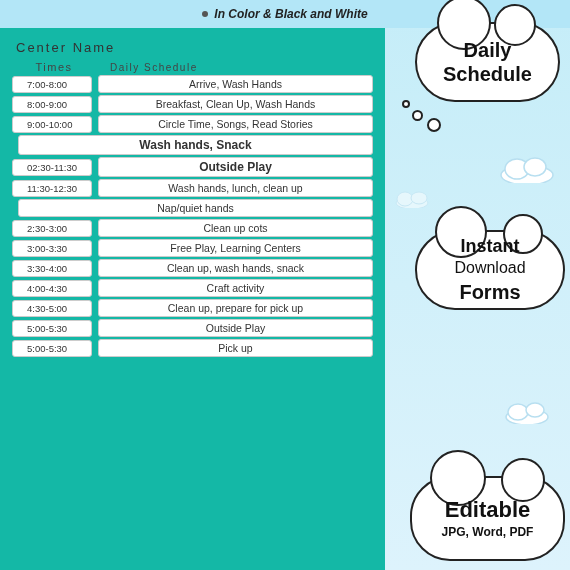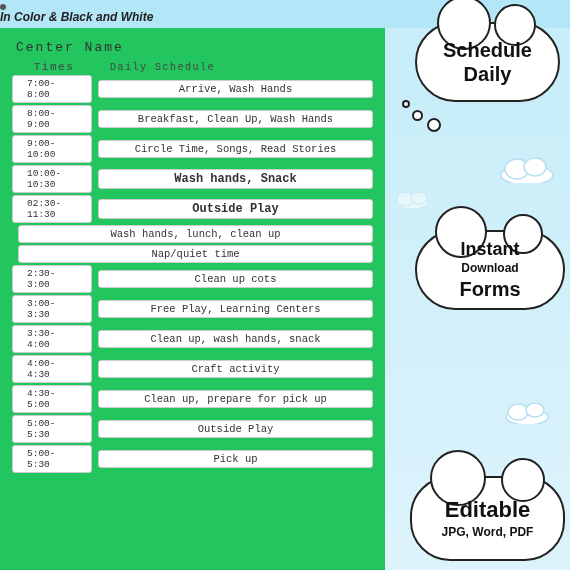--- a/index.html
+++ b/index.html
@@ -21,38 +21,36 @@
       background: linear-gradient(to bottom, #c5edf8 0%, #ddf3fc 100%);
       z-index: 0;
     }
 
     
     .left-panel {
       position: absolute;
       top: 0; left: 0;
       width: 385px;
       height: 570px;
-      background: #22c55e;
+      background: #14b8a6;
       z-index: 1;
       padding: 10px 12px;
-      font-family: Liberation Mono, monospace;
     }
 
     
     .top-banner {
       position: absolute;
       top: 0; left: 0;
       width: 570px;
       height: 28px;
       background: #b3e6f7;
       display: flex;
-      align-items: flex-start;
+      align-items: center;
       justify-content: center;
       z-index: 5;
-      flex-direction: column;
     }
 
     .top-banner-dot {
       width: 6px;
       height: 6px;
       background: #555;
       border-radius: 50%;
       margin-right: 6px;
     }
 
@@ -308,32 +306,32 @@
         </div>
         <div class="schedule-row">
           <div class="time-cell">8:00-9:00</div>
           <div class="activity-cell">Breakfast, Clean Up, Wash Hands</div>
         </div>
         <div class="schedule-row">
           <div class="time-cell">9:00-10:00</div>
           <div class="activity-cell">Circle Time, Songs, Read Stories</div>
         </div>
         <div class="schedule-row">
-          <div class="time-cell">10:00-10:30</div>
           <div class="activity-cell bold-text">Wash hands, Snack</div>
         </div>
         <div class="schedule-row">
           <div class="time-cell">02:30-11:30</div>
           <div class="activity-cell bold-text">Outside Play</div>
         </div>
         <div class="schedule-row">
+          <div class="time-cell">11:30-12:30</div>
           <div class="activity-cell">Wash hands, lunch, clean up</div>
         </div>
         <div class="schedule-row">
-          <div class="activity-cell">Nap/quiet time</div>
+          <div class="activity-cell">Nap/quiet hands</div>
         </div>
         <div class="schedule-row">
           <div class="time-cell">2:30-3:00</div>
           <div class="activity-cell">Clean up cots</div>
         </div>
         <div class="schedule-row">
           <div class="time-cell">3:00-3:30</div>
           <div class="activity-cell">Free Play, Learning Centers</div>
         </div>
         <div class="schedule-row">
@@ -365,29 +363,29 @@
 </div>
 <div class="thought-bubble-container" style="top:110px; right:158px;">
   <div class="thought-dot" style="width:11px;height:11px;top:0;left:0;"></div>
 </div>
 <div class="thought-bubble-container" style="top:118px; right:143px;">
   <div class="thought-dot" style="width:14px;height:14px;top:0;left:0;"></div>
 </div>
 
 <div class="cloud cloud-daily">
   <div class="cloud-daily-text">
+    <div>Daily</div>
     <div>Schedule</div>
-    <div>Daily</div>
   </div>
 </div>
 
 <div class="cloud cloud-instant">
   <div class="cloud-instant-text">
     <div style="font-size:18px;font-weight:bold;">Instant</div>
-    <div style="font-size:12px;font-weight:bold;">Download</div>
+    <div style="font-size:16px;font-weight:normal;">Download</div>
     <div style="font-size:20px;font-weight:900;">Forms</div>
   </div>
 </div>
 
 <div class="cloud cloud-editable">
   <div class="cloud-editable-text">
     <div style="font-size:22px;font-weight:900;">Editable</div>
     <div style="font-size:12px;font-weight:bold;">JPG, Word, PDF</div>
   </div>
 </div>

